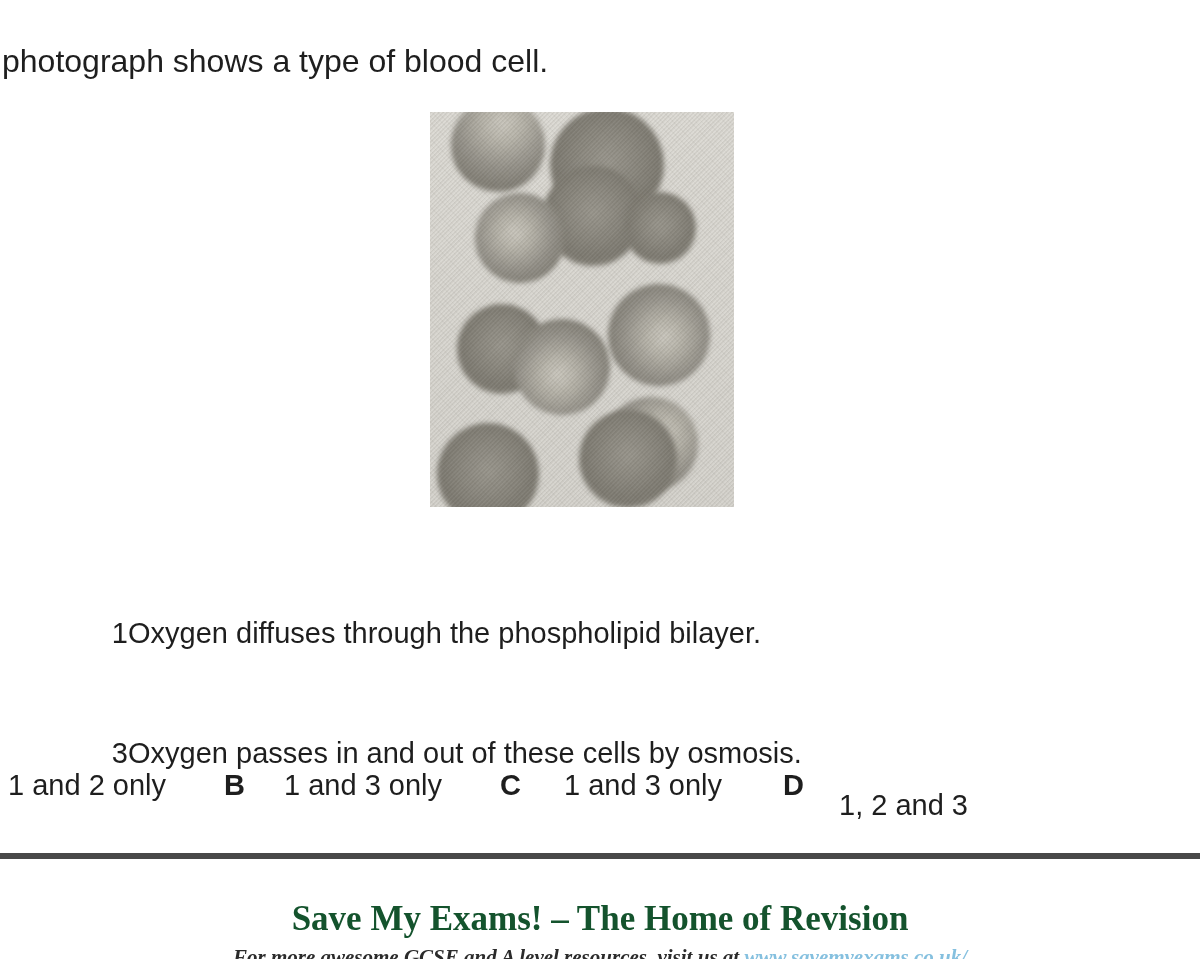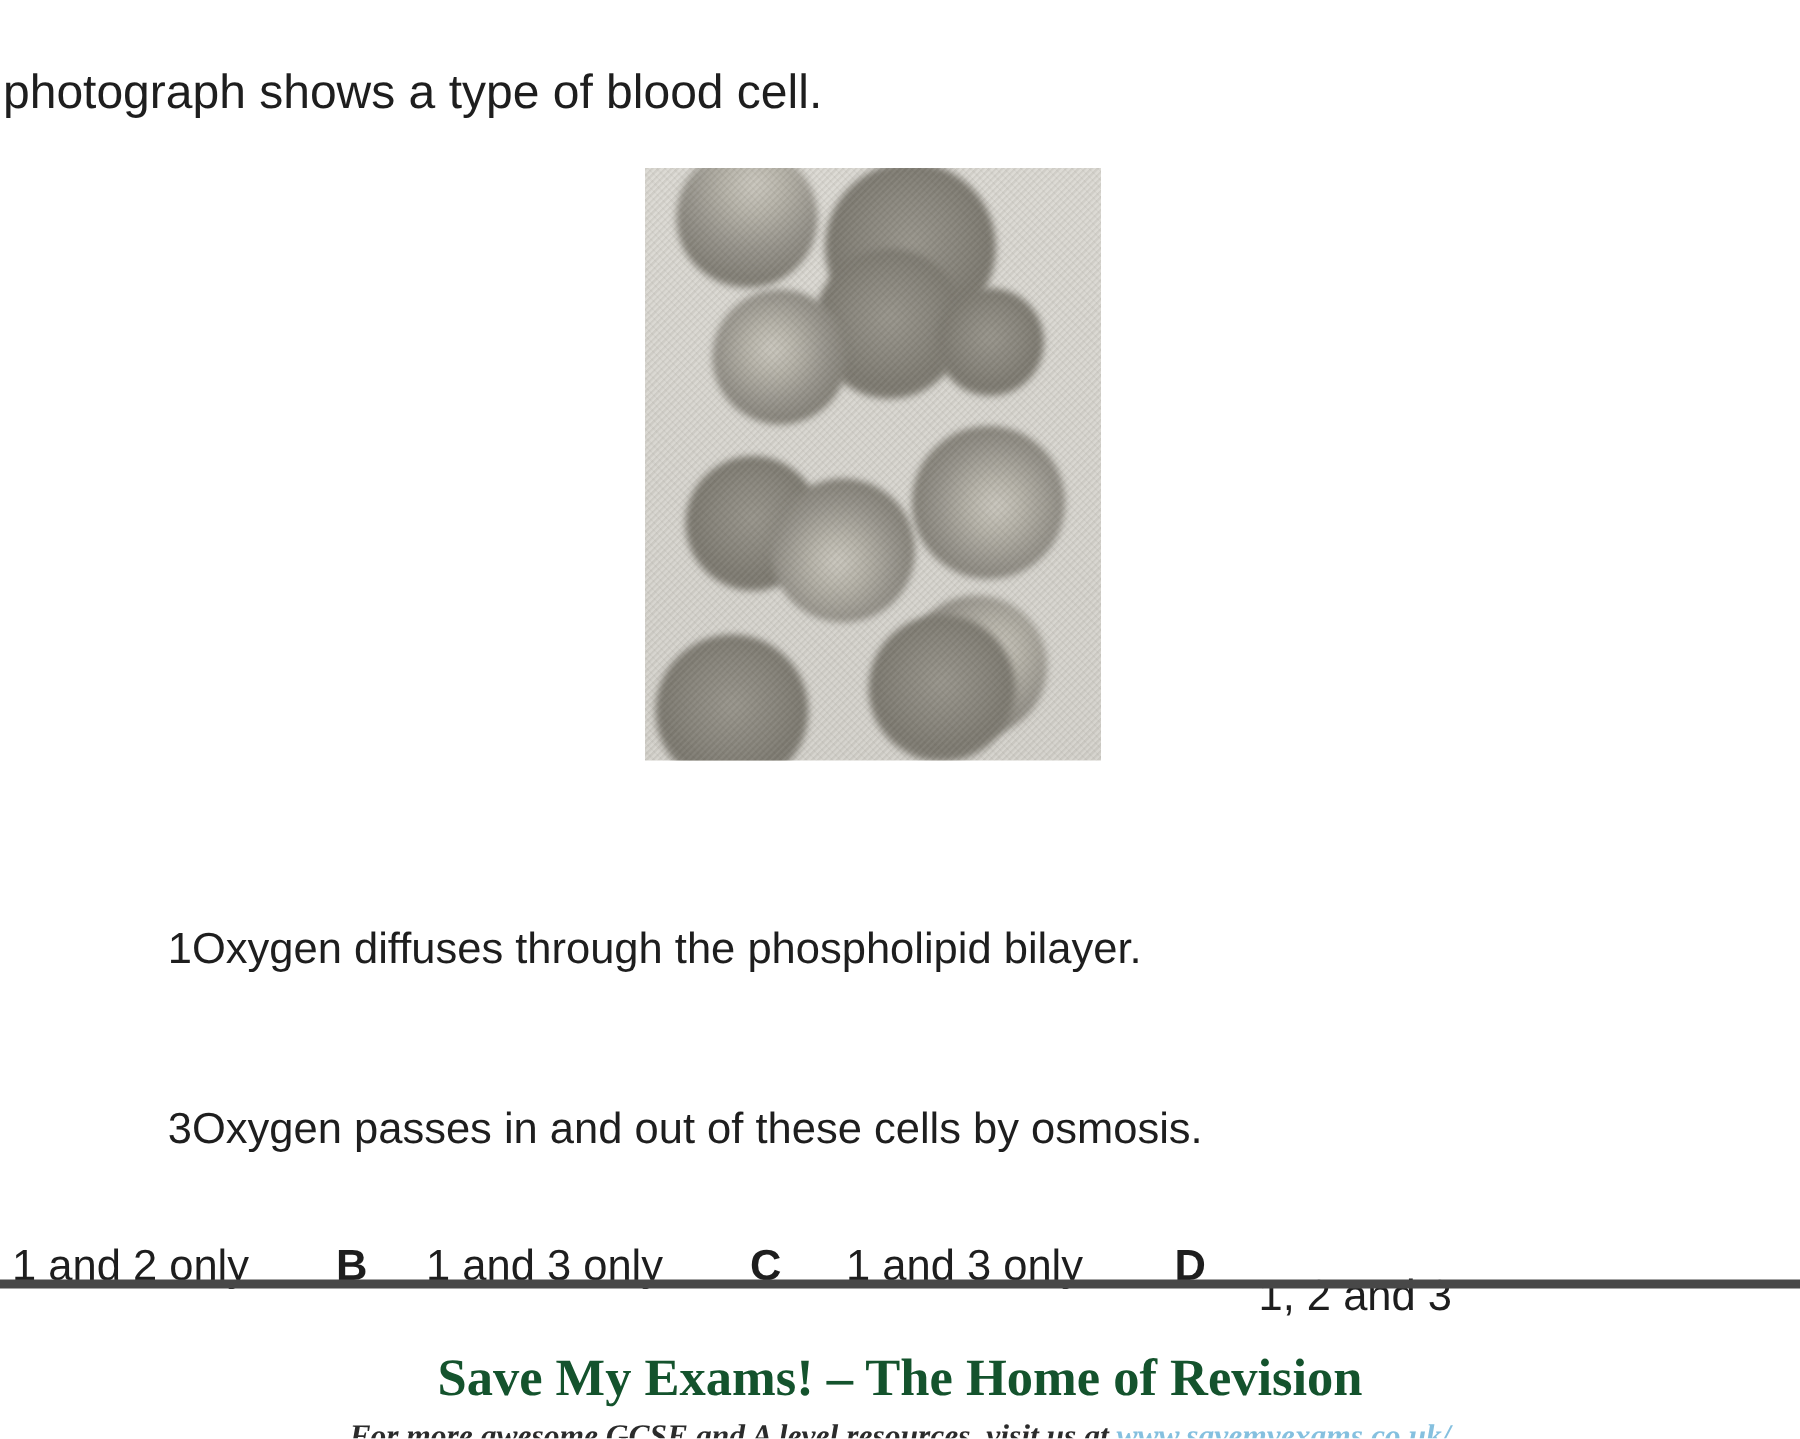--- a/index.html
+++ b/index.html
@@ -34,21 +34,21 @@
       repeating-linear-gradient(45deg, rgba(70,65,55,0.04) 0px, rgba(70,65,55,0.04) 1px,
         rgba(0,0,0,0) 1px, rgba(0,0,0,0) 4px);
   }
 
   
   .stmt{position:absolute;left:62px;font-size:29px;line-height:34px;white-space:nowrap;text-align:right;}
   .stmt-num{display:inline-block;width:66px;}
   .stmt-1{top:616px;} .stmt-2{top:676px;} .stmt-3{top:736px;}
 
   
-  .answers{position:absolute;left:0;top:827px;width:1200px;height:36px;}
+  .answers{position:absolute;left:0;top:768px;width:1200px;height:36px;}
   .answers span{position:absolute;font-size:29px;line-height:34px;white-space:nowrap;}
   .ans-lbl{font-weight:bold;}
   .ans-a-text{left:8px;}
   .ans-b-lbl{left:224px;} .ans-b-text{left:284px;}
   .ans-c-lbl{left:500px;} .ans-c-text{left:564px;}
   .ans-d-lbl{left:783px;} .ans-d-text{left:839px;margin-top:20px;}
 
   
   .rule{position:absolute;left:0;top:853px;width:1200px;height:6px;background:#484848;}
   .footer-title{

